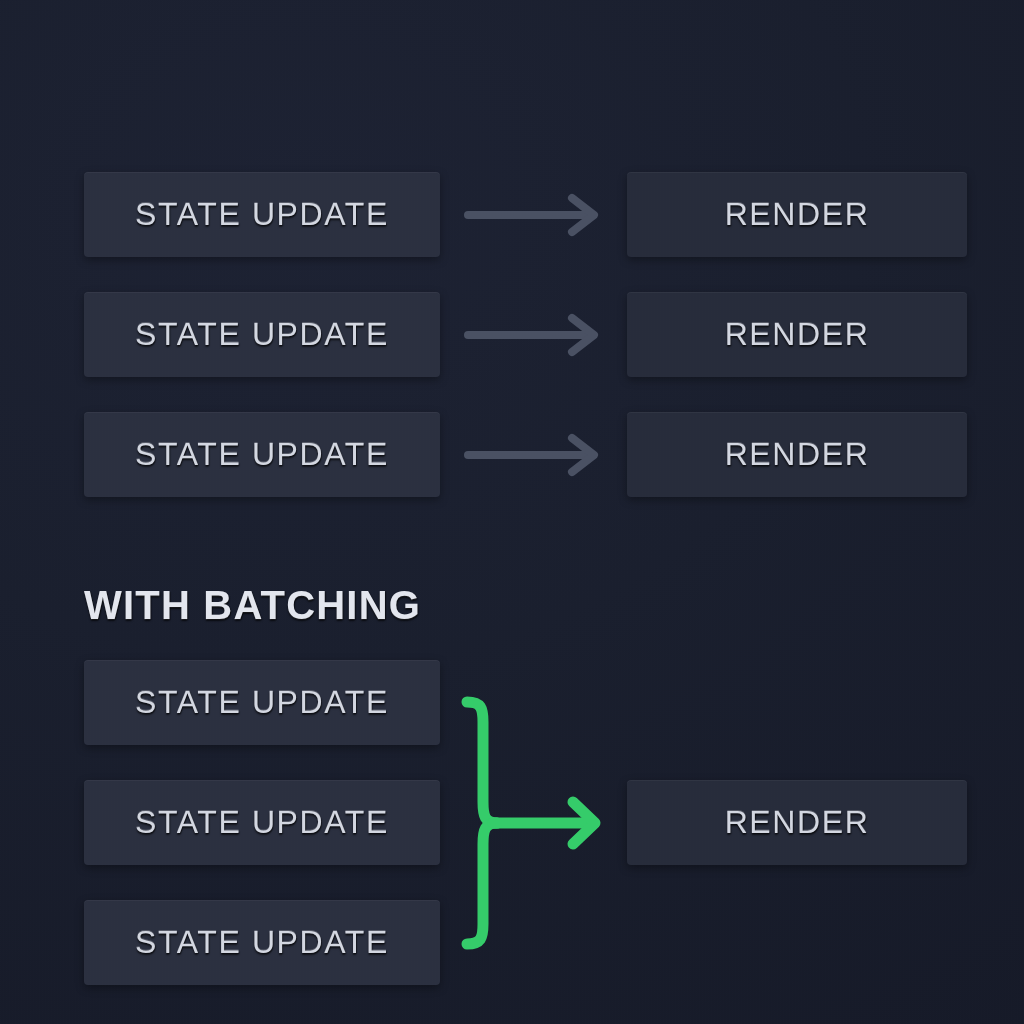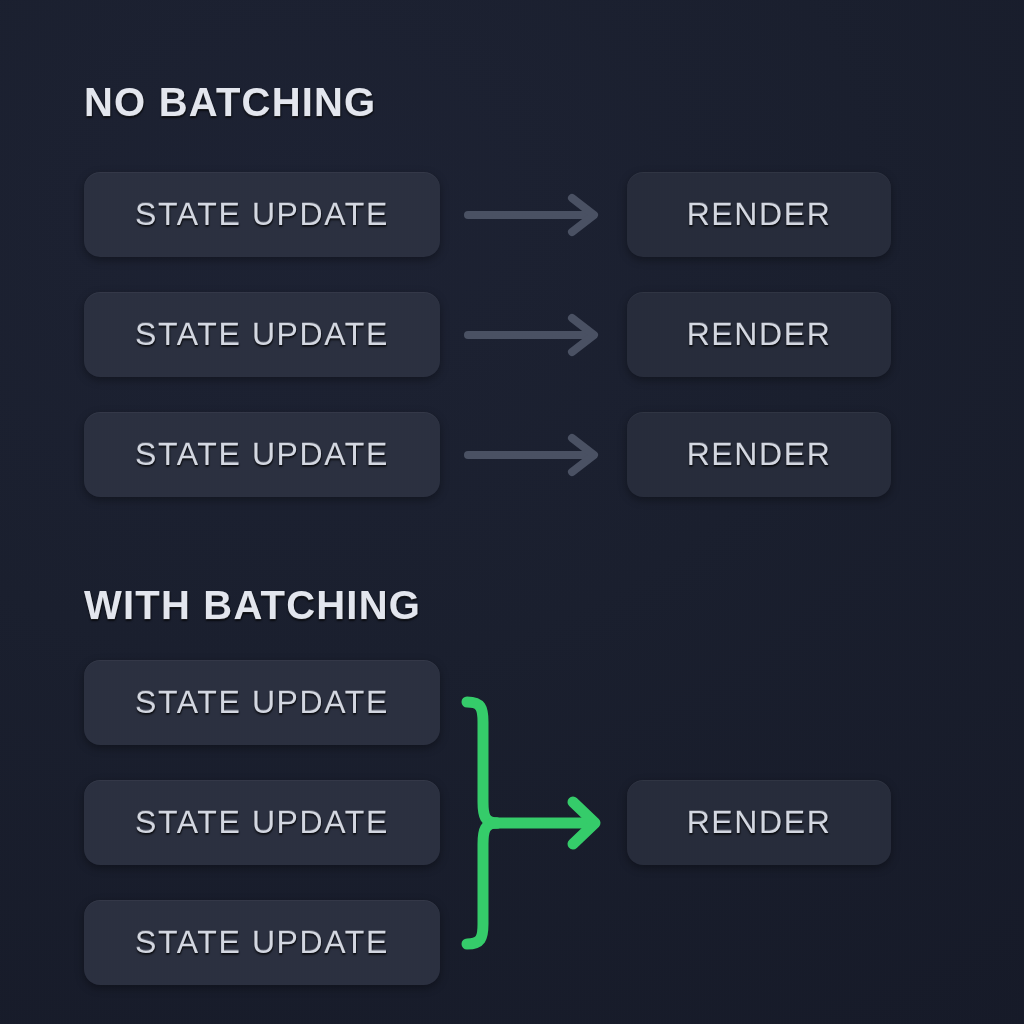--- a/index.html
+++ b/index.html
@@ -47,54 +47,53 @@
       0 2px 2px rgba(0,0,0,0.65),
       0 1px 0 rgba(255,255,255,0.18),
       1px 1px 1px rgba(0,0,0,0.45);
   }
   #title-no-batching { left: 84px; top: 80px; }
   #title-with-batching { left: 84px; top: 568px; margin-top: 15px; }
 
   .node {
     position: absolute;
     height: 85px;
-    border-radius: 16px;
+    border-radius: 4px;
     display: flex;
     align-items: center;
     justify-content: center;
     box-shadow:
       0 3px 8px rgba(0,0,0,0.35),
       inset 0 1px 0 rgba(255,255,255,0.045);
   }
   .node .label {
     font-size: 32px;
     letter-spacing: 1.6px;
     font-weight: normal;
     color: #d3d7e1;
     white-space: nowrap;
     text-shadow:
       0 2px 2px rgba(0,0,0,0.6),
       0 -1px 0 rgba(255,255,255,0.22),
       1px 1px 1px rgba(0,0,0,0.4);
   }
 
   .node.state  { left: 84px;  width: 356px; background: #2b3040; }
-  .node.render { left: 627px; width: 264px; background: #272c3b; align-items: center; }
+  .node.render { left: 627px; width: 340px; background: #272c3b; align-items: center; }
 
   .connector {
     position: absolute;
     pointer-events: none;
   }
 </style>
 </head>
 <body>
 
 <div id="canvas">
 
-  <div class="section-title" id="title-no-batching">NO BATCHING</div>
 
   <div class="node state" style="top:172px;">
     <span class="label">STATE UPDATE</span>
   </div>
   <svg class="connector" style="left:460px; top:188px;" width="150" height="54" viewBox="0 0 150 54">
     <g fill="none" stroke="#4a5163" stroke-width="8" stroke-linecap="round" stroke-linejoin="round">
       <line x1="8" y1="27" x2="124" y2="27"></line>
       <polyline points="112,10 134,27 112,44"></polyline>
     </g>
   </svg>

